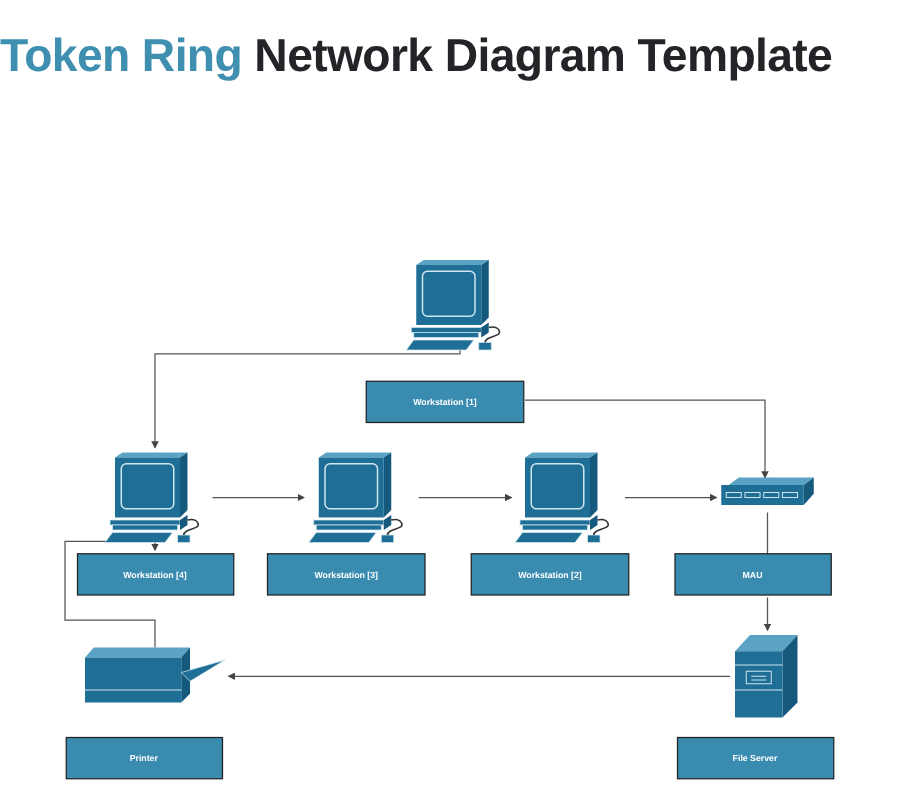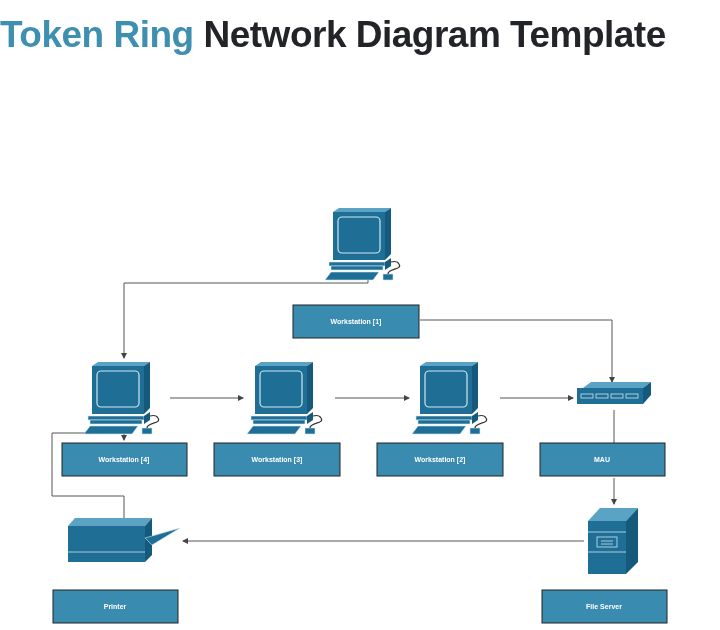--- a/index.html
+++ b/index.html
@@ -1,17 +1,17 @@
 <!DOCTYPE html>
 <html><head>
 <meta charset="utf-8">
 <style>
   html,body{margin:0;padding:0;background:#fff;}
   body{width:720px;height:630px;position:relative;overflow:hidden;font-family:"Liberation Sans",sans-serif;}
-  .title{position:absolute;left:0;top:14px;width:609px;text-align:center;font-size:37px;font-weight:bold;letter-spacing:-0.5px;white-space:nowrap;}
+  .title{position:absolute;left:0;top:24px;width:609px;text-align:center;font-size:37px;font-weight:bold;letter-spacing:-0.5px;white-space:nowrap;}
   .title .accent{color:#3f8fb0;}
   .title .rest{color:#222428;}
   svg{position:absolute;left:0;top:0;}
   .lbl{fill:#fff;font-family:"Liberation Sans",sans-serif;font-size:7px;font-weight:bold;}
 </style>
 </head>
 <body>
 
 <div class="title"><span class="accent">Token Ring</span><span class="rest"> Network Diagram Template</span></div>
 

